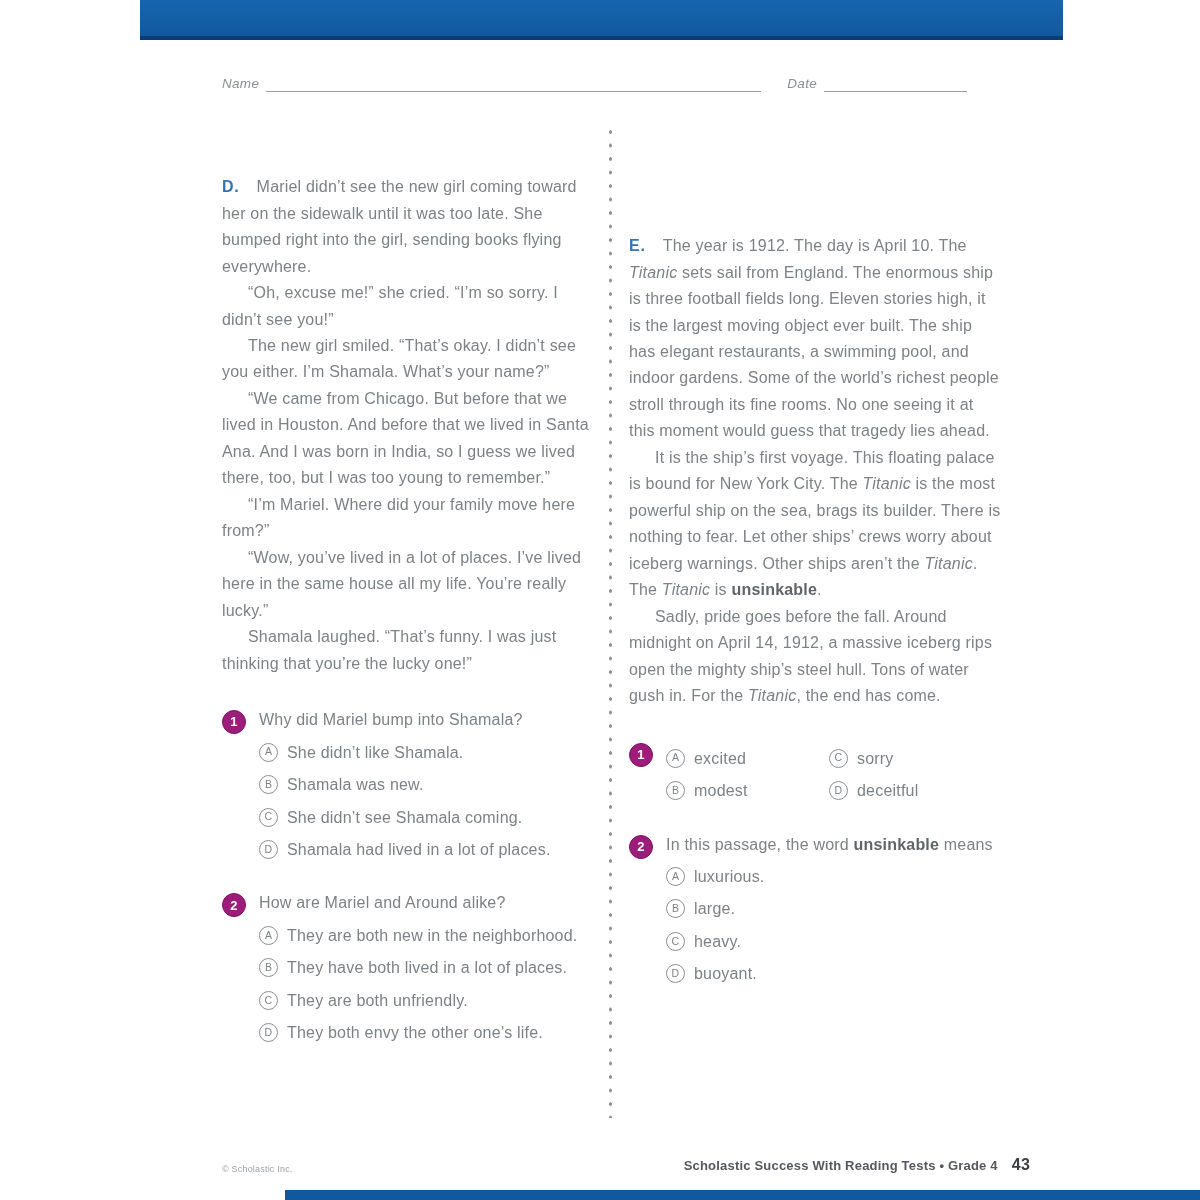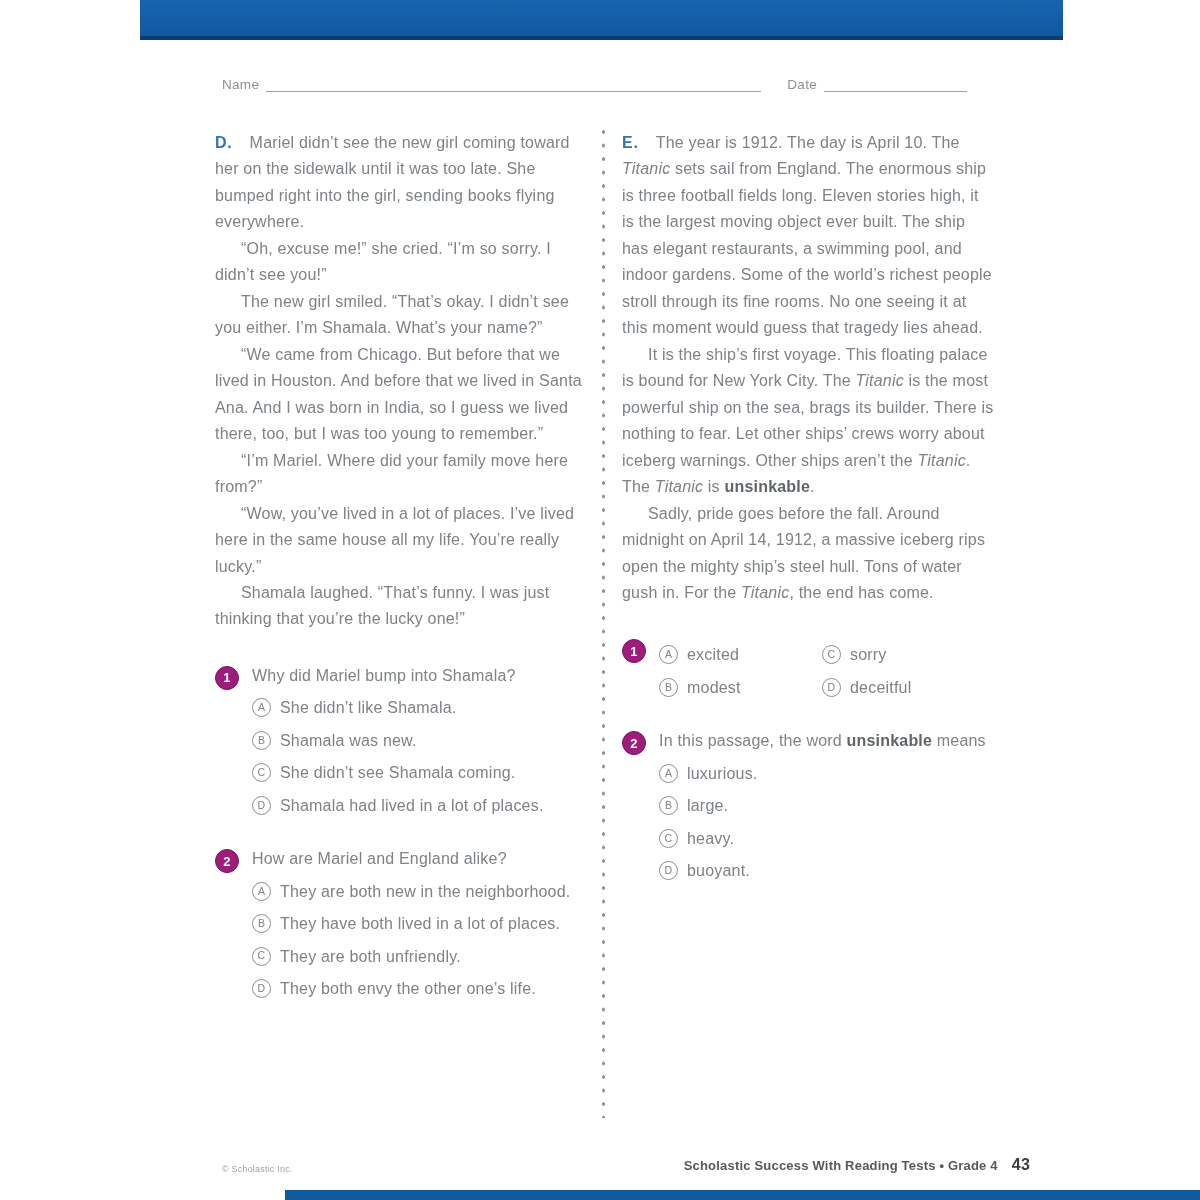--- a/index.html
+++ b/index.html
@@ -12,28 +12,28 @@
     position:absolute;left:140px;top:0;width:923px;height:36px;
     background:linear-gradient(var(--c-bar-light,#1765af), var(--c-bar,#12589f));
     border-bottom:4px solid var(--c-bar-edge,#0b3c72);
   }
   .bottom-bar{
     position:absolute;left:285px;right:0;bottom:0;height:10px;
     background:var(--c-bar,#12589f);
   }
   .name-row{
     position:absolute;left:222px;top:74px;width:745px;
-    display:flex;align-items:flex-end;
-    font-size:13.5px;color:#8b9095;letter-spacing:.3px;
+    display:flex;align-items:center;
+    font-size:13.5px;color:#8b9095;letter-spacing:.3px;font-style:italic;
   }
   .rule{border-bottom:1.2px solid var(--c-rule,#9aa0a5);height:17px;}
   .rule.grow{flex:1;margin-left:7px;}
   .rule.date{width:143px;margin-left:7px;}
   .date-label{margin-left:26px;}
-  .content{position:absolute;left:215px;top:130px;display:flex;}
+  .content{position:absolute;left:222px;top:130px;display:flex;align-items:center;}
   .col{width:372px;font-size:16px;line-height:1.655;letter-spacing:.2px;}
   .divider{
     width:3px;height:988px;margin-left:15px;margin-right:17px;
     background-image:radial-gradient(circle at 1.5px 2px, #8d9296 1.5px, rgba(0,0,0,0) 1.9px);
     background-size:3px 13.5px;background-repeat:repeat-y;
   }
   .para{margin:0;text-indent:26px;}
   .para.first{text-indent:0;}
   .passage-letter{color:var(--c-letter,#3273b4);font-weight:bold;margin-right:17px;letter-spacing:.8px;}
   .it{font-style:italic;}
@@ -110,21 +110,21 @@
                 <div class="option">
                   <span class="opt-letter">D</span>
                   <span class="opt-text">Shamala had lived in a lot of places.</span>
                 </div>
               </div>
             </div>
           </div>
           <div class="question">
             <div class="qnum">2</div>
             <div class="qbody">
-              <p class="prompt"><span>How are Mariel and England alike?</span></p>
+              <p class="prompt"><span>How are Mariel and Around alike?</span></p>
               <div class="options">
                 <div class="option">
                   <span class="opt-letter">A</span>
                   <span class="opt-text">They are both new in the neighborhood.</span>
                 </div>
                 <div class="option">
                   <span class="opt-letter">B</span>
                   <span class="opt-text">They have both lived in a lot of places.</span>
                 </div>
                 <div class="option">

